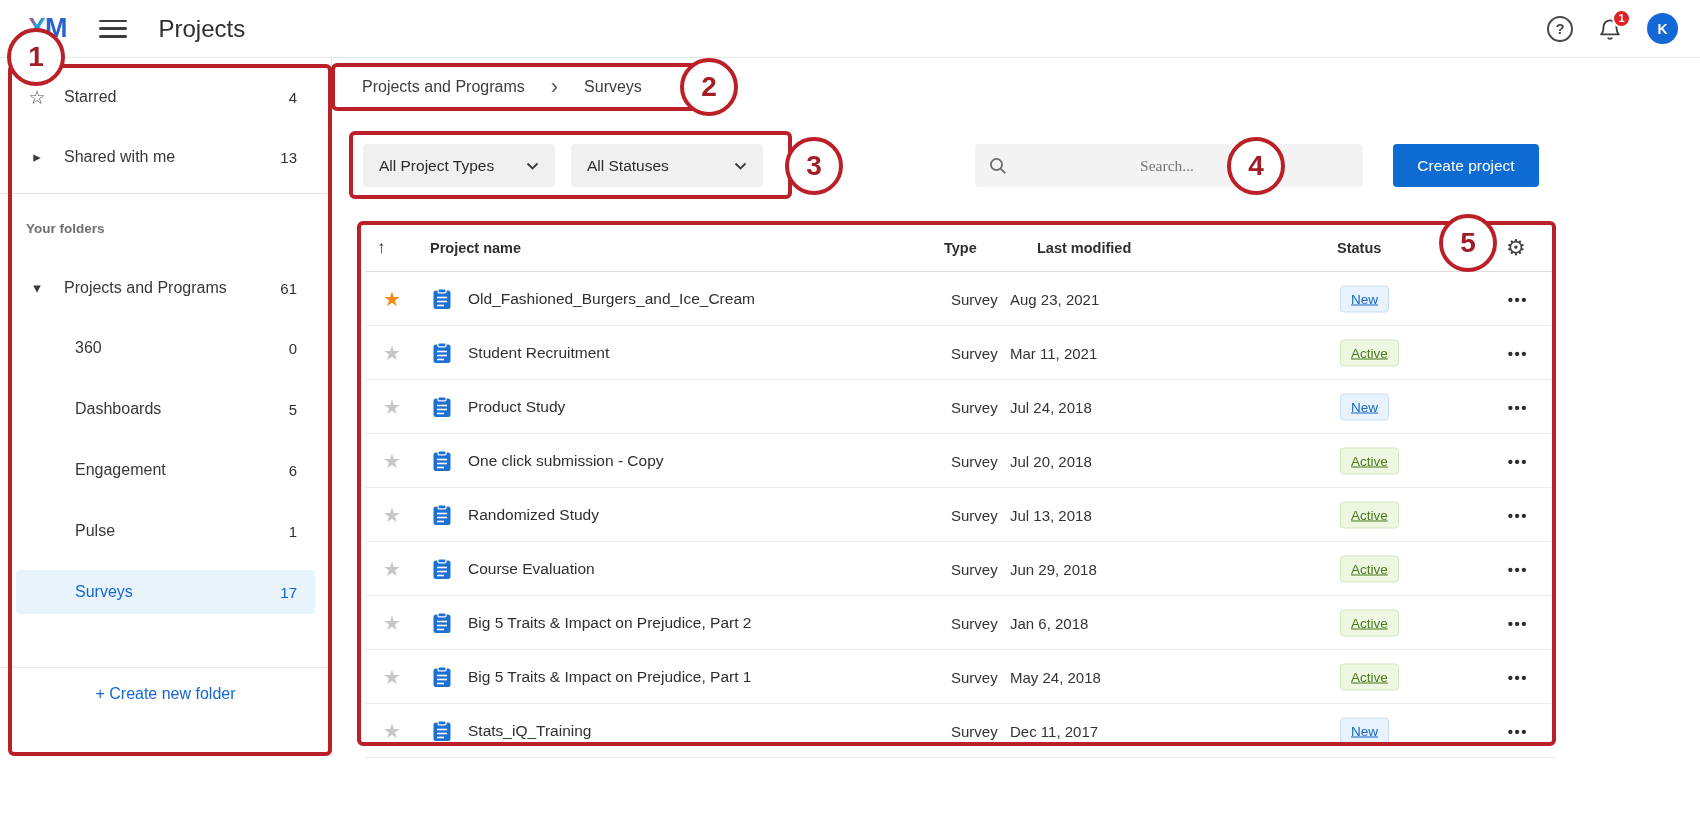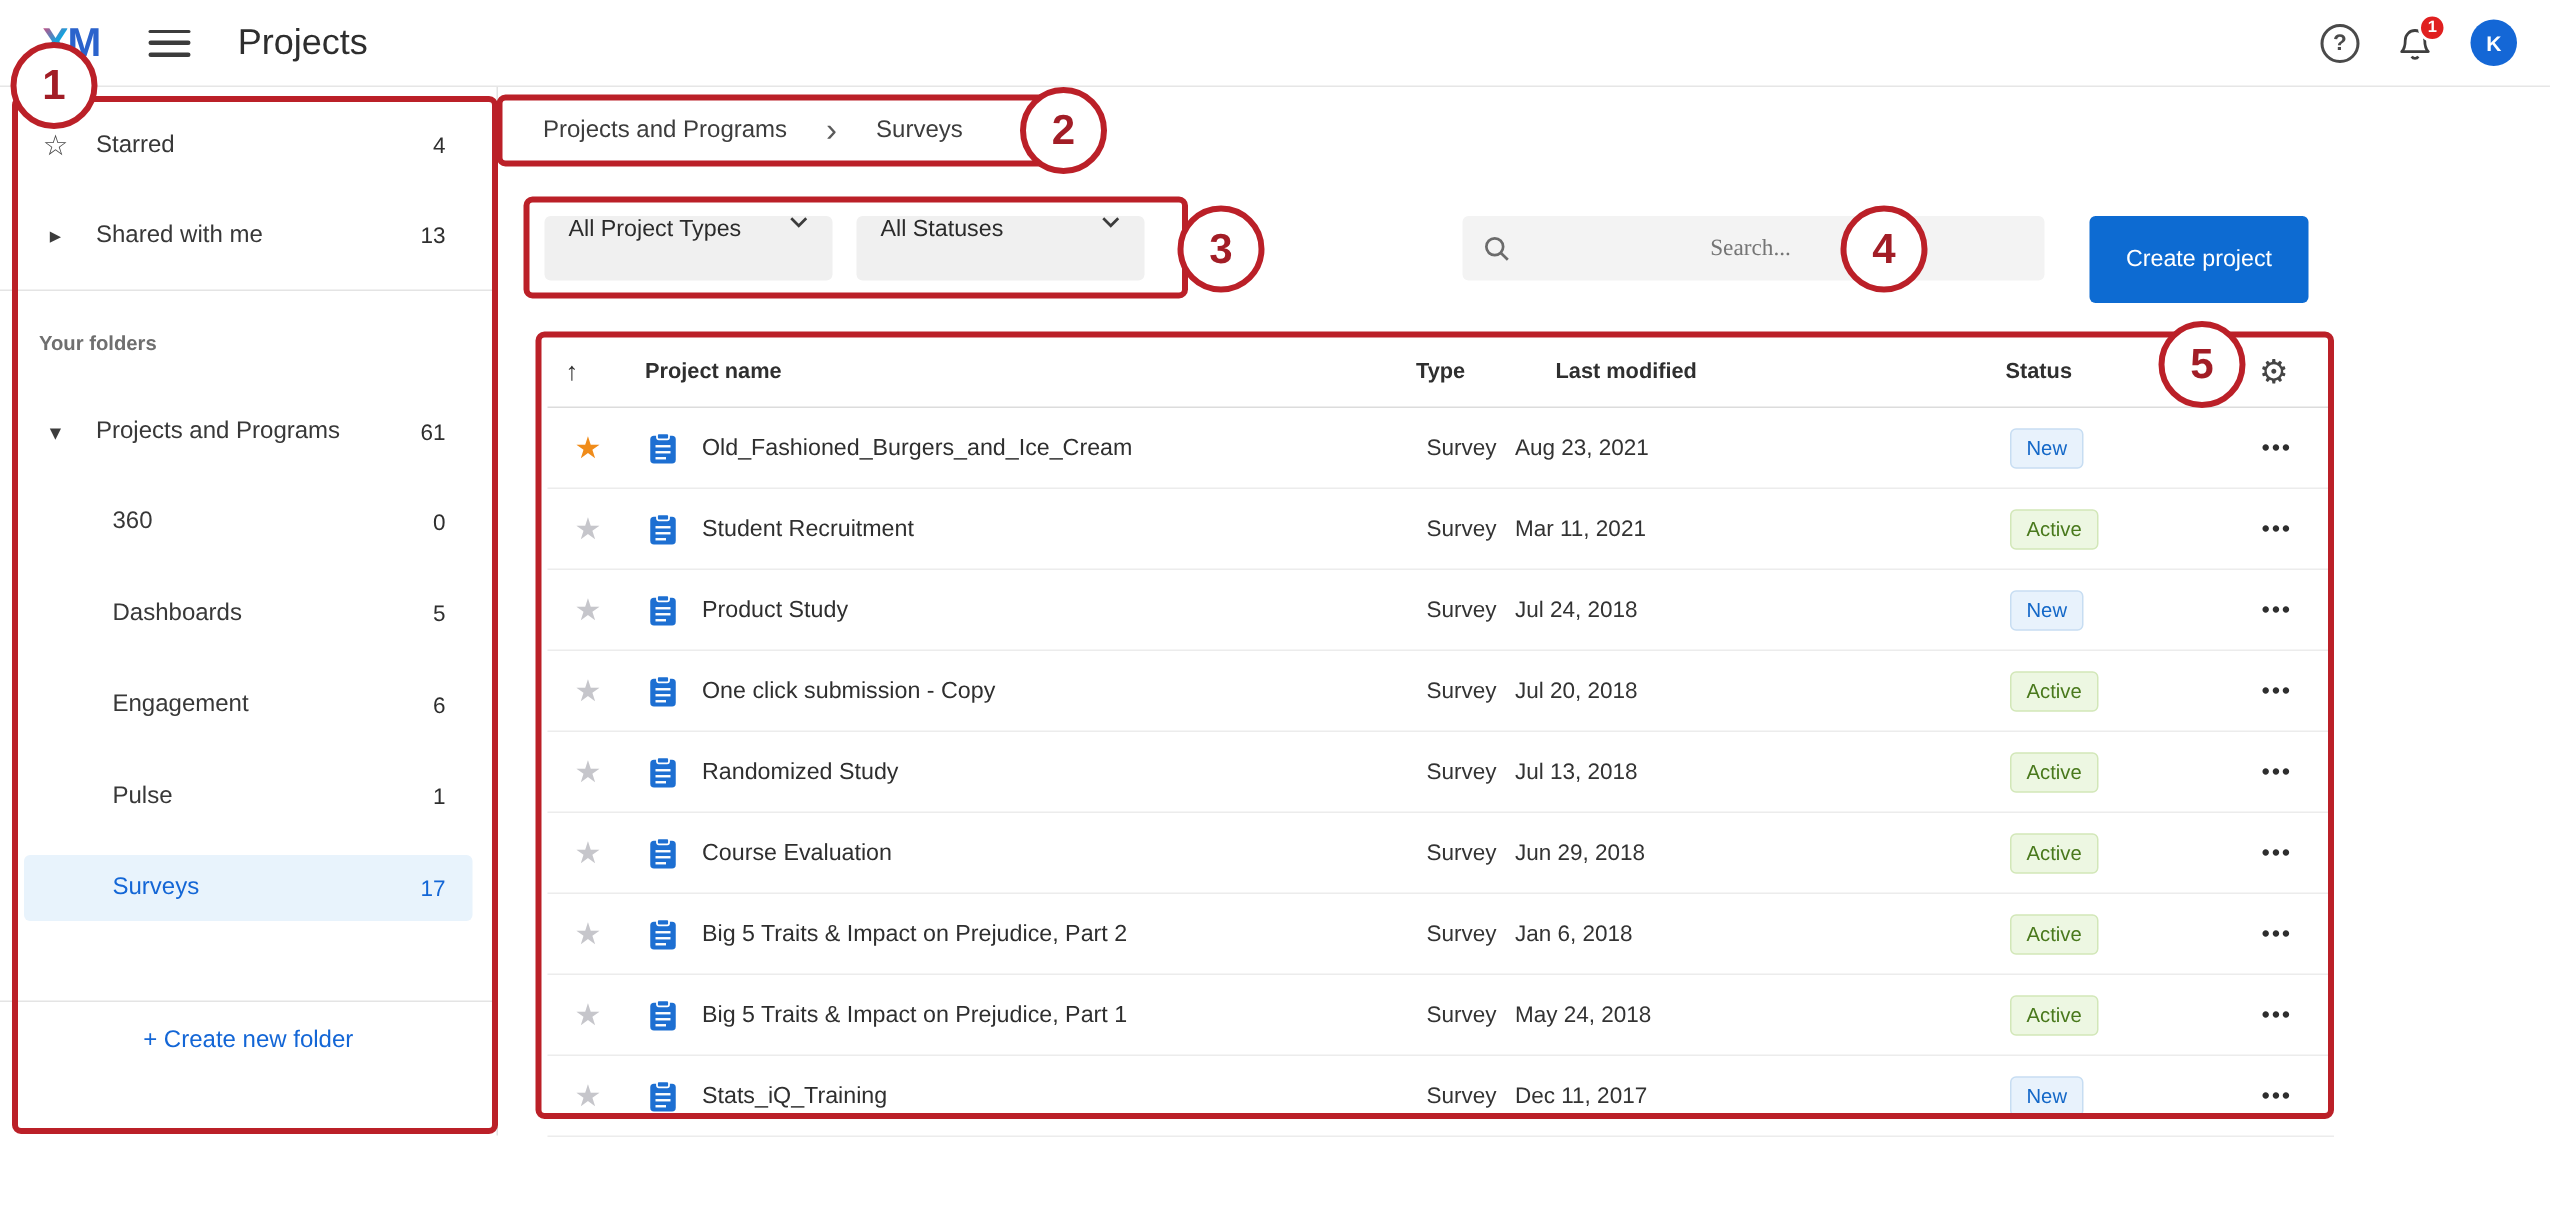--- a/index.html
+++ b/index.html
@@ -54,29 +54,29 @@
     color:#1366d6; font-size:16px; cursor:pointer; }
 
   
   .breadcrumb { position:absolute; left:362px; top:64px; height:46px; display:flex;
     align-items:center; gap:26px; font-size:16px; color:#3d3d3d; z-index:2; }
   .bc-sep { font-size:22px; color:#5a5a5a; line-height:1; }
   .bc-item { cursor:pointer; }
 
   
   .dropdown { position:absolute; top:144px; height:43px; width:192px; background:#f0f0f0;
-    border-radius:4px; display:flex; justify-content:space-between;
+    border-radius:4px; display:flex; align-items:center; justify-content:space-between;
     padding:0 16px; font-size:15.5px; color:#2b2b2b; cursor:pointer; z-index:2; }
   .dd-types { left:363px; } .dd-status { left:571px; }
   .searchbar { position:absolute; left:975px; top:144px; width:388px; height:43px;
     background:#f3f3f3; border-radius:4px; display:flex; align-items:center; padding:0 14px; z-index:2; }
   .searchbar input { border:none; outline:none; background:transparent; margin-left:10px;
     font-size:15.5px; color:#b91c1c; width:300px; font-family:Liberation Serif, serif;text-align:center; }
   .searchbar input::placeholder { color:#757575; }
-  .create-btn { position:absolute; left:1393px; top:144px; width:146px; height:58px;
+  .create-btn { position:absolute; left:1393px; top:144px; width:146px; height:43px;
     background:#0d6bd2; color:#fff; border:none; border-radius:4px; font-size:15.5px;
     display:flex; align-items:center; justify-content:center; cursor:pointer; z-index:2;
     font-family:inherit; }
 
   
   .table { position:absolute; left:365px; top:225px; width:1191px; z-index:2; }
   .thead { position:relative; height:47px; border-bottom:1px solid #dcdcdc;
     font-size:14.5px; font-weight:700; color:#2f2f2f; }
   .thead > span { position:absolute; top:50%; transform:translateY(-50%); }
   .th-sort { left:12px; font-size:17px; cursor:pointer; }
@@ -84,21 +84,21 @@
   .th-gear { left:1141px; font-size:22px; font-weight:400; color:#454545; cursor:pointer; }
   .trow { position:relative; height:54px; border-bottom:1px solid #ececec; }
   .trow > span, .trow > svg { position:absolute; top:50%; transform:translateY(-50%); }
   .star { left:16px; width:22px; text-align:center; font-size:20px; color:#c6c6cb; cursor:pointer; }
   .star.starred { color:#f08c1a; }
   .clip { left:67px; }
   .pname { left:103px; font-size:15.5px; color:#2f2f2f; cursor:pointer; }
   .ptype { left:586px; font-size:15px; color:#333; }
   .pdate { left:645px; font-size:15px; color:#333; }
   .badge { left:975px; display:inline-flex; align-items:center; height:27px; padding:0 10px;
-    border-radius:4px; font-size:13.5px; }
+    border-radius:4px; font-size:13.5px;text-decoration:underline; }
   .badge.s-new { background:#e8f2fc; border:1px solid #c7ddf2; color:#1468c8; }
   .badge.s-active { background:#edf7e2; border:1px solid #d2e7b8; color:#49791c; }
   .dots { left:1133px; width:40px; text-align:center; font-size:15px; letter-spacing:1.5px;
     color:#2e2e2e; font-weight:700; cursor:pointer; }
 
   
   .ann { position:absolute; z-index:40; pointer-events:none; }
   .ann-box { border:4px solid #bb2028; border-radius:6px; }
   .ann-box1 { left:8px; top:64px; width:324px; height:692px; }
   .ann-box2 { left:331px; top:63px; width:375px; height:48px; }

